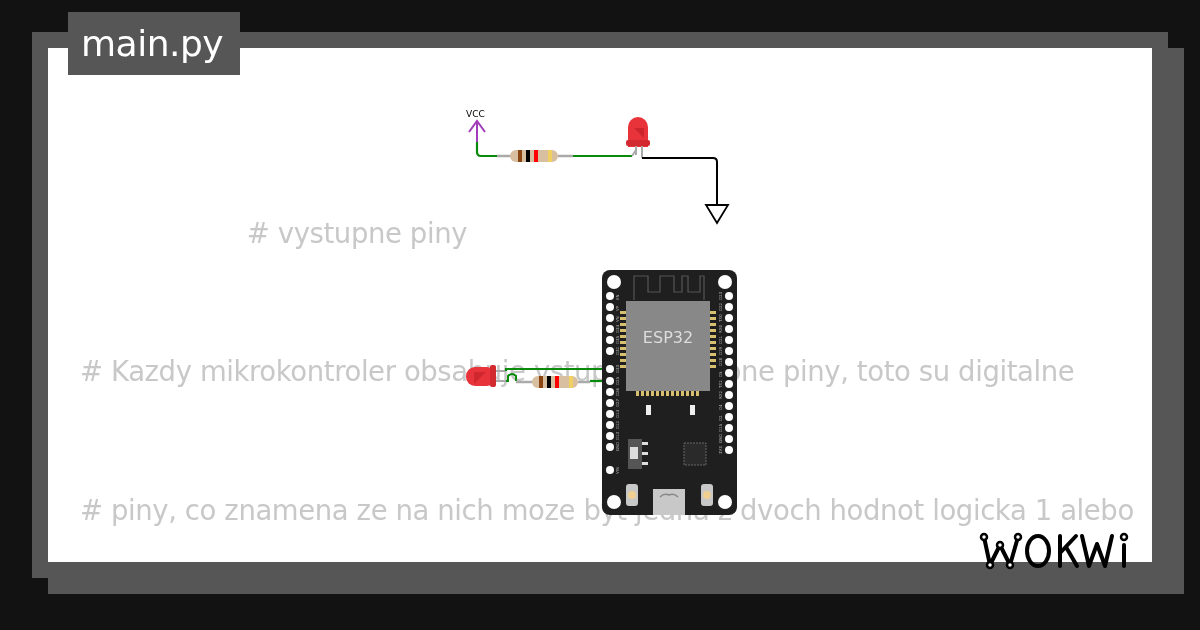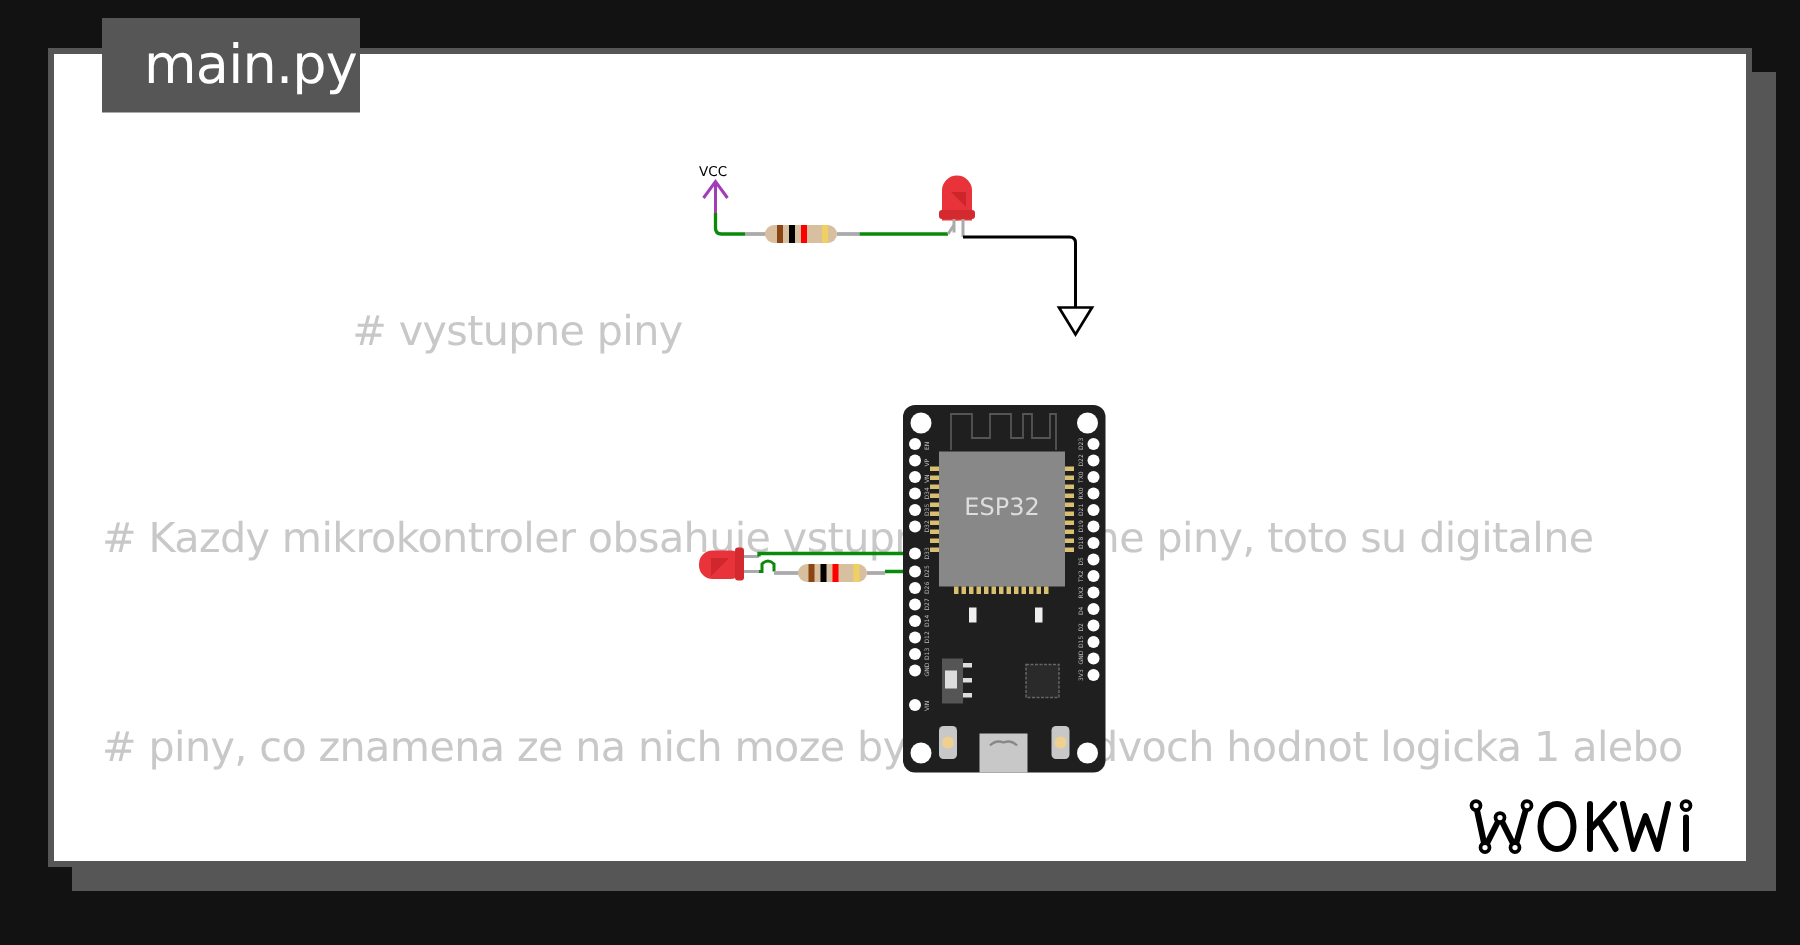--- a/index.html
+++ b/index.html
@@ -5,35 +5,35 @@
     * { box-sizing: border-box; margin: 0; padding: 0; }
     html, body { width: 1200px; height: 630px; overflow: hidden; background: #121212; }
     body { position: relative; font-family: "DejaVu Sans", sans-serif; }
 
     .shadow {
       position: absolute; left: 48px; top: 48px; width: 1136px; height: 546px;
       background: #565656;
     }
     .card {
       position: absolute; left: 32px; top: 32px; width: 1136px; height: 546px;
-      background: #565656; padding: 4px;
+      background: #565656; padding: 16px;
     }
     .card-inner {
       position: relative; width: 100%; height: 100%; background: #ffffff; overflow: hidden;
     }
     .code {
       position: absolute; left: 32px; top: 69px; width: 1068px; overflow: hidden;
       font-family: "DejaVu Sans", sans-serif; font-size: 27.5px; line-height: 46.3px;
       color: #c8c8c8; white-space: pre; letter-spacing: -0.4px;
     }
     .code .line { height: 46.3px; display: block; overflow: hidden; }
     .tab {
       position: absolute; left: 68px; top: 12px; height: 63px; width: 172px;
       background: #565656; color: #ffffff; font-size: 36px;
-      font-family: "DejaVu Sans", sans-serif; line-height: 63px; padding-left: 28px;
+      font-family: "DejaVu Sans", sans-serif; line-height: 63px; padding-left: 13px;
       letter-spacing: -0.5px;
     }
     .circuit { position: absolute; left: 0; top: 0; width: 1200px; height: 630px; pointer-events: none; text-align: center; }
     .circuit svg { position: absolute; left: 0; top: 0; }
     .logo {
       position: absolute; left: 978px; top: 527px;
     }
   </style>
 </head>
 <body>

